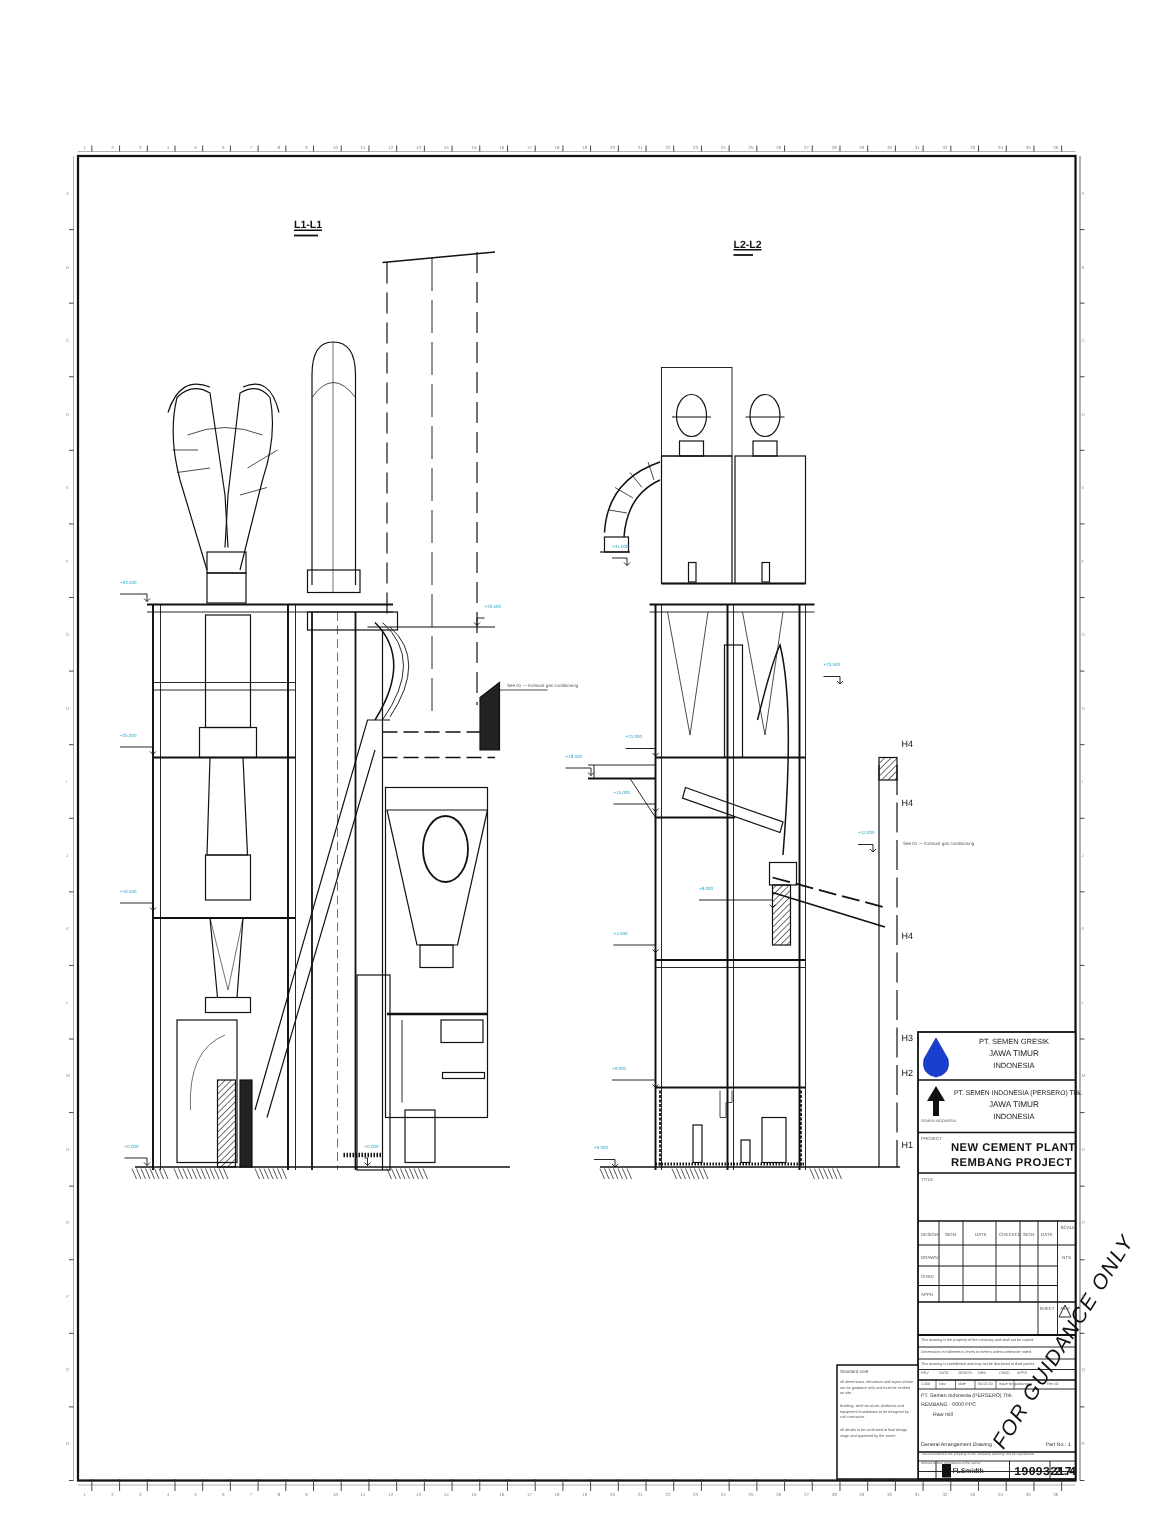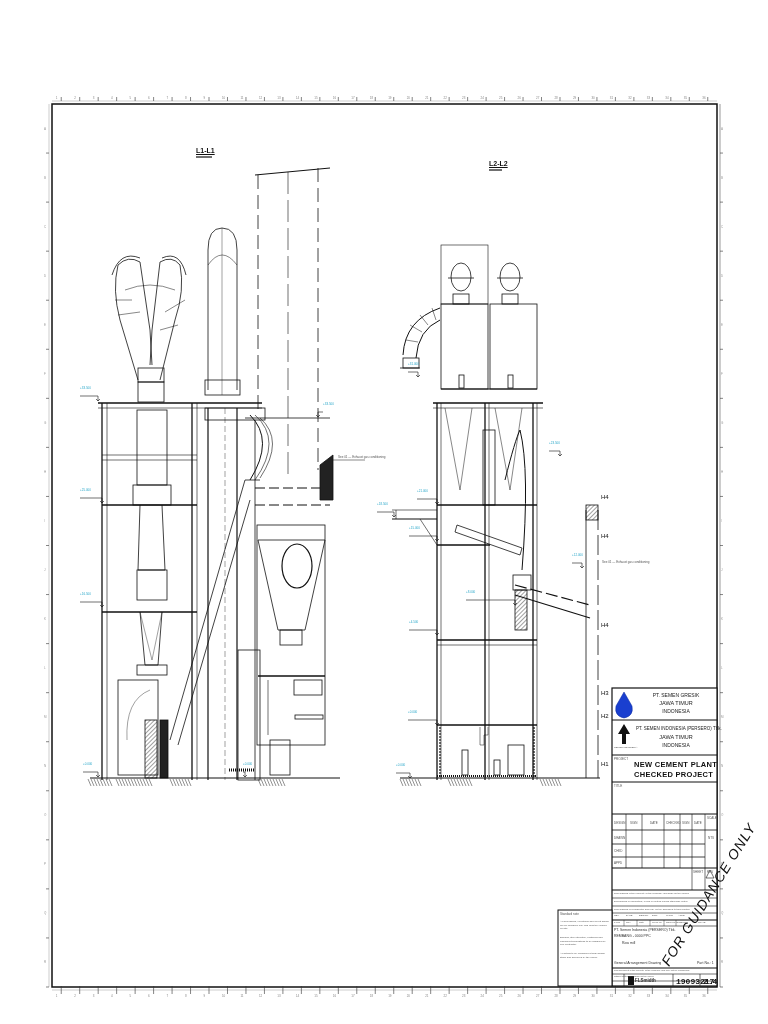--- a/index.html
+++ b/index.html
@@ -474,21 +474,21 @@
   <div class="tb-text company" style="left:636px;top:700px;width:80px;font-size:5.5px;">JAWA TIMUR</div>
   <div class="tb-text company tiny" style="left:636px;top:708px;width:80px;">INDONESIA</div>
 
   <div class="tb-text company" style="left:636px;top:726px;width:80px;font-size:4.5px;">PT. SEMEN INDONESIA (PERSERO) Tbk.</div>
   <div class="tb-text company" style="left:636px;top:734px;width:80px;font-size:5.5px;">JAWA TIMUR</div>
   <div class="tb-text company tiny" style="left:636px;top:742px;width:80px;">INDONESIA</div>
   <div class="tb-text tiny" style="left:614px;top:746px;font-size:2.5px;">SEMEN INDONESIA</div>
 
   <div class="tb-text tiny" style="left:614px;top:757px;">PROJECT</div>
   <div class="tb-text project" style="left:634px;top:760px;">NEW CEMENT PLANT</div>
-  <div class="tb-text project" style="left:634px;top:770px;">CHECKED PROJECT</div>
+  <div class="tb-text project" style="left:634px;top:770px;">REMBANG PROJECT</div>
   <div class="tb-text tiny" style="left:614px;top:784px;">TITLE</div>
 
   
   <div class="tb-text tiny" style="left:614px;top:821px;">DESIGN</div>
   <div class="tb-text tiny" style="left:630px;top:821px;">SIGN</div>
   <div class="tb-text tiny" style="left:650px;top:821px;">DATE</div>
   <div class="tb-text tiny" style="left:666px;top:821px;">CHECKED</div>
   <div class="tb-text tiny" style="left:682px;top:821px;">SIGN</div>
   <div class="tb-text tiny" style="left:694px;top:821px;">DATE</div>
   <div class="tb-text tiny" style="left:707px;top:816px;">SCALE</div>

